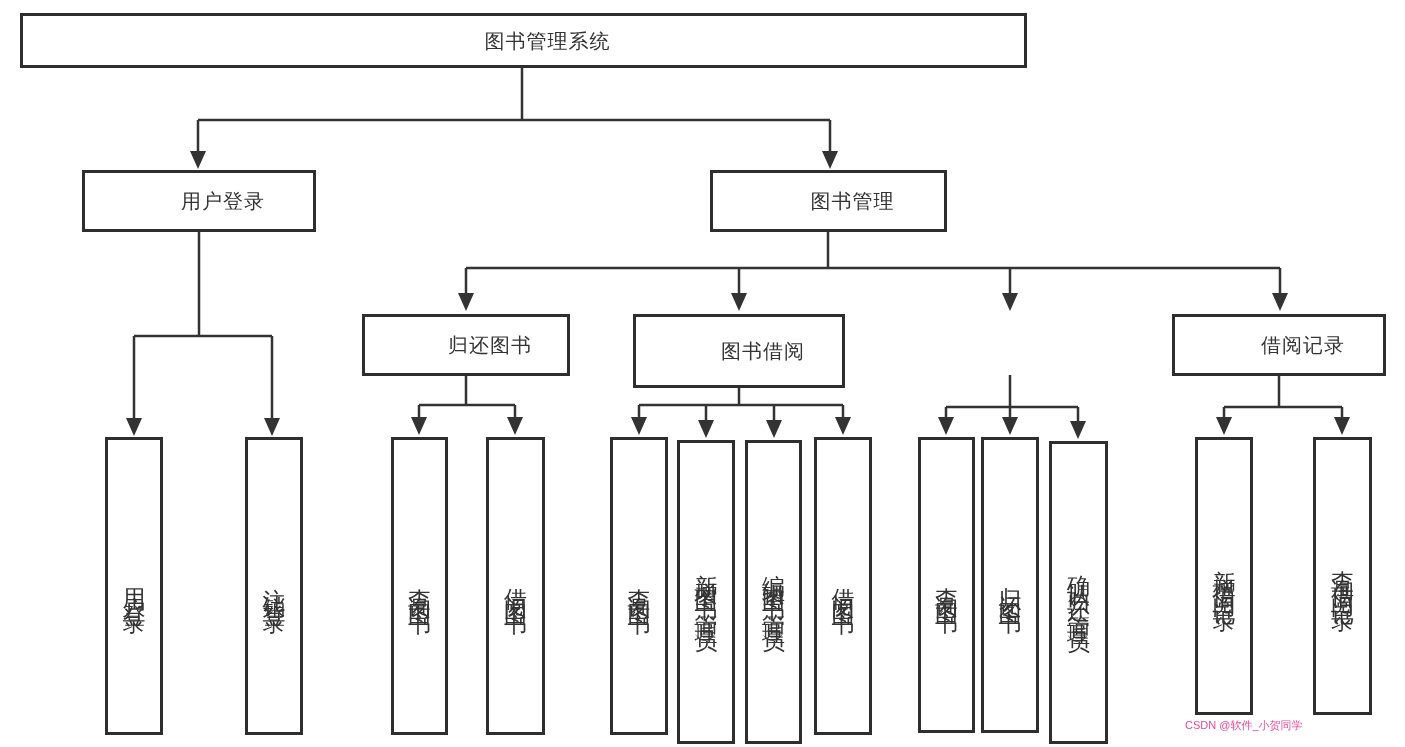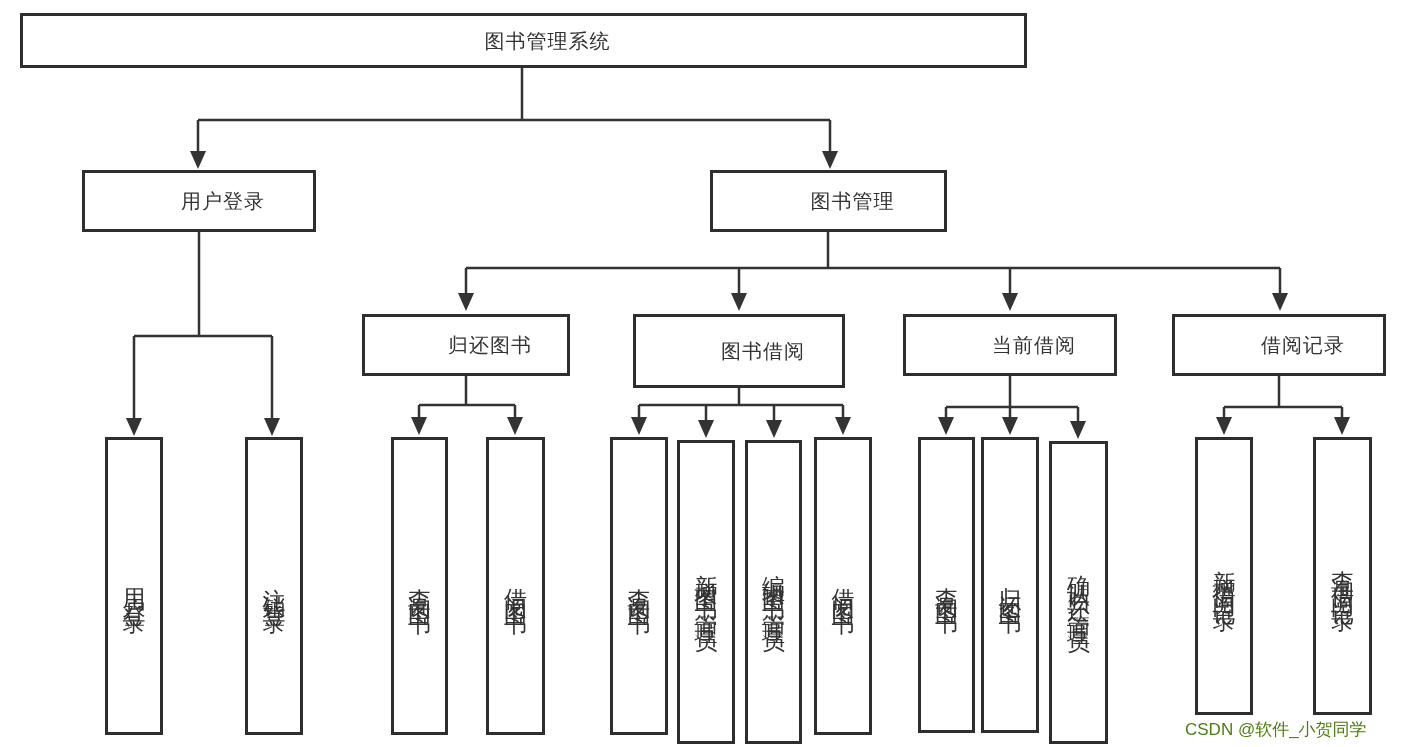--- a/index.html
+++ b/index.html
@@ -46,22 +46,22 @@
     line-height: 1;
   }
   .hbox span {
     line-height: 1;
   }
   #watermark {
     position: absolute;
     left: 1185px;
     top: 718px;
     width: 215px;
-    font-size: 17px;
-    color: #4d7c0f;
+    font-size: 11px;
+    color: #ec4899;
     white-space: nowrap;
     z-index: 5;
   }
 </style>
 </head>
 <body>
 
 <div id="stage">
 
   <svg id="connector-svg" viewBox="0 0 1405 747" xmlns="http://www.w3.org/2000/svg">
@@ -114,23 +114,20 @@
   <div class="node hbox" style="left:710px; top:170px; width:237px; height:62px;align-items:center;">
     <span>图书管理</span>
   </div>
 
   <div class="node hbox" style="left:362px; top:314px; width:208px; height:62px;">
     <span>归还图书</span>
   </div>
   <div class="node hbox" style="left:633px; top:314px; width:212px; height:74px;">
     <span>图书借阅</span>
   </div>
-  <div class="node hbox" style="left:903px; top:314px; width:214px; height:62px;">
-    <span>当前借阅</span>
-  </div>
   <div class="node hbox" style="left:1172px; top:314px; width:214px; height:62px;">
     <span>借阅记录</span>
   </div>
 
   <div class="node vbox" style="left:105px; top:437px; width:58px; height:298px;">
     <span>用户登录</span>
   </div>
   <div class="node vbox" style="left:245px; top:437px; width:58px; height:298px;">
     <span>注销登录</span>
   </div>

